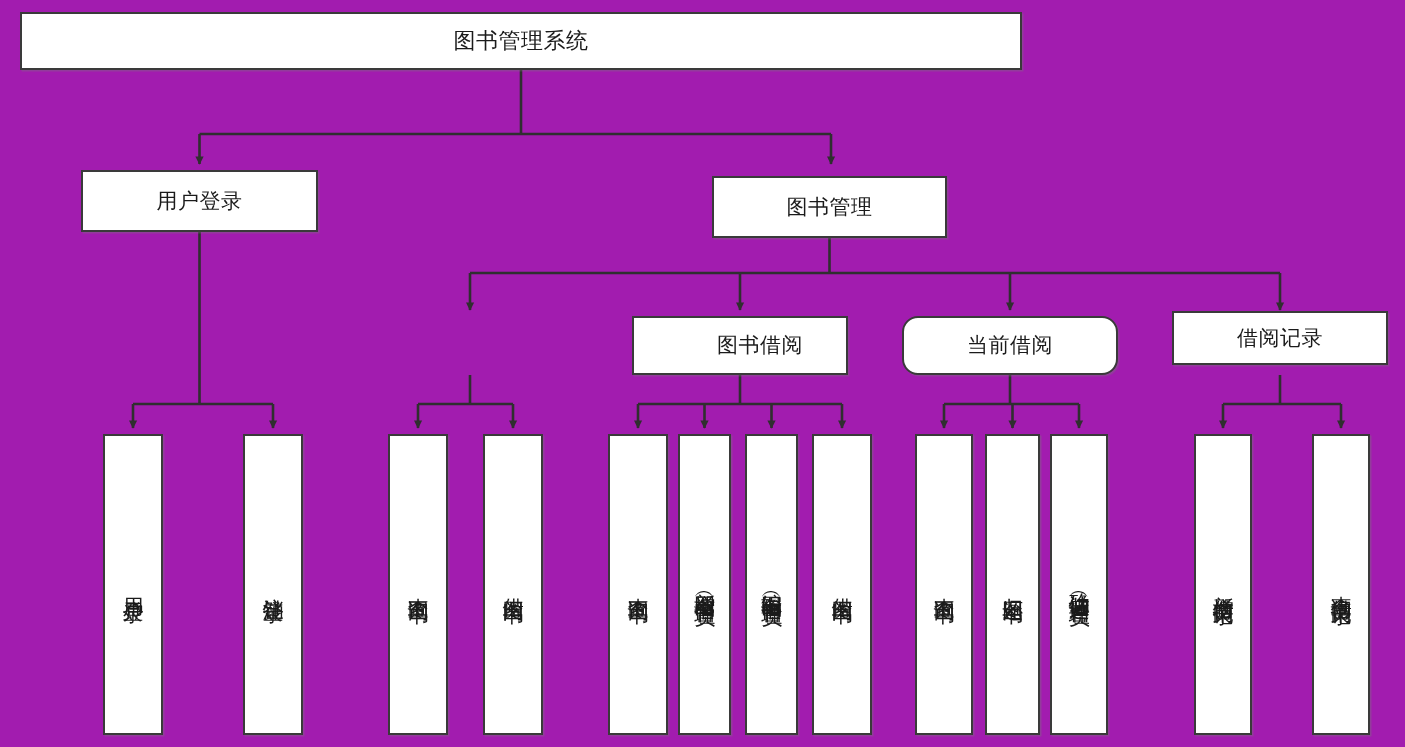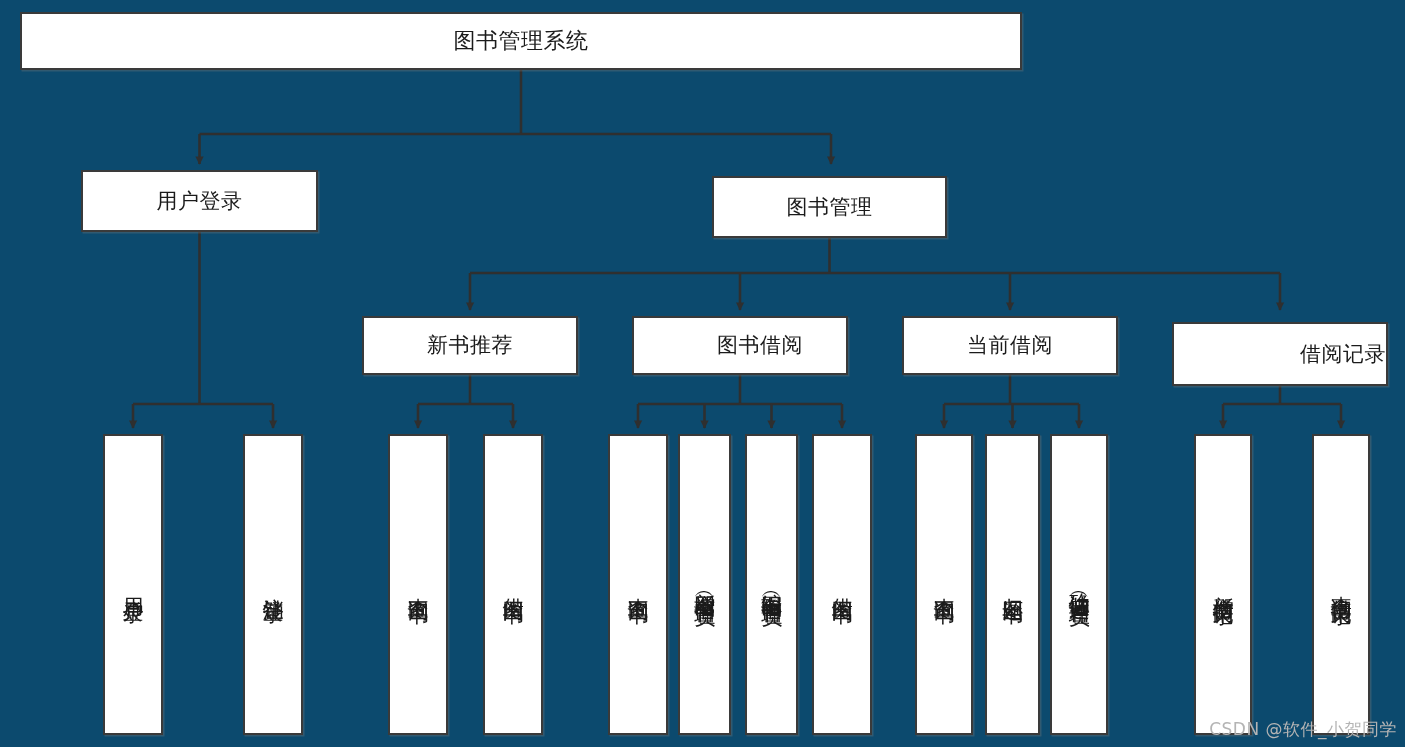--- a/index.html
+++ b/index.html
@@ -7,21 +7,21 @@
     padding: 0;
     background: #ffffff;
   }
   body {
     font-family: "DejaVu Sans", "Liberation Sans", sans-serif;
   }
   #canvas {
     position: relative;
     width: 1405px;
     height: 747px;
-    background: #0c4a6e;
+    background: #a21caf;
     overflow: hidden;
   }
   #edges {
     position: absolute;
     left: 0;
     top: 0;
     width: 1405px;
     height: 747px;
     pointer-events: none;
   }
@@ -127,30 +127,27 @@
     <span class="label">图书管理系统</span>
   </div>
 
   <div class="node" style="left:81px; top:170px; width:237px; height:62px;">
     <span class="label">用户登录</span>
   </div>
   <div class="node" style="left:712px; top:176px; width:235px; height:62px;">
     <span class="label">图书管理</span>
   </div>
 
-  <div class="node" style="left:362px; top:316px; width:216px; height:59px;">
-    <span class="label">新书推荐</span>
-  </div>
   <div class="node" style="left:632px; top:316px; width:216px; height:59px;padding-left:40px;">
     <span class="label">图书借阅</span>
   </div>
-  <div class="node" style="left:902px; top:316px; width:216px; height:59px;">
+  <div class="node" style="left:902px; top:316px; width:216px; height:59px;border-radius:16px;">
     <span class="label">当前借阅</span>
   </div>
-  <div class="node" style="left:1172px; top:322px; width:216px; height:64px;justify-content:flex-end;">
+  <div class="node" style="left:1172px; top:311px; width:216px; height:54px;">
     <span class="label">借阅记录</span>
   </div>
 
   <div class="node vertical" style="left:103px; top:434px; width:60px; height:301px;">
     <span class="label">用户登录</span>
   </div>
   <div class="node vertical" style="left:243px; top:434px; width:60px; height:301px;">
     <span class="label">注销登录</span>
   </div>
   <div class="node vertical" style="left:388px; top:434px; width:60px; height:301px;">
@@ -180,15 +177,14 @@
   <div class="node vertical" style="left:1050px; top:434px; width:58px; height:301px;">
     <span class="label">确认归还（管理员）</span>
   </div>
   <div class="node vertical" style="left:1194px; top:434px; width:58px; height:301px;">
     <span class="label">新增借阅记录</span>
   </div>
   <div class="node vertical" style="left:1312px; top:434px; width:58px; height:301px;">
     <span class="label">查询借阅记录</span>
   </div>
 
-  <div id="watermark">CSDN @软件_小贺同学</div>
 
 </div>
 
 </body></html>

